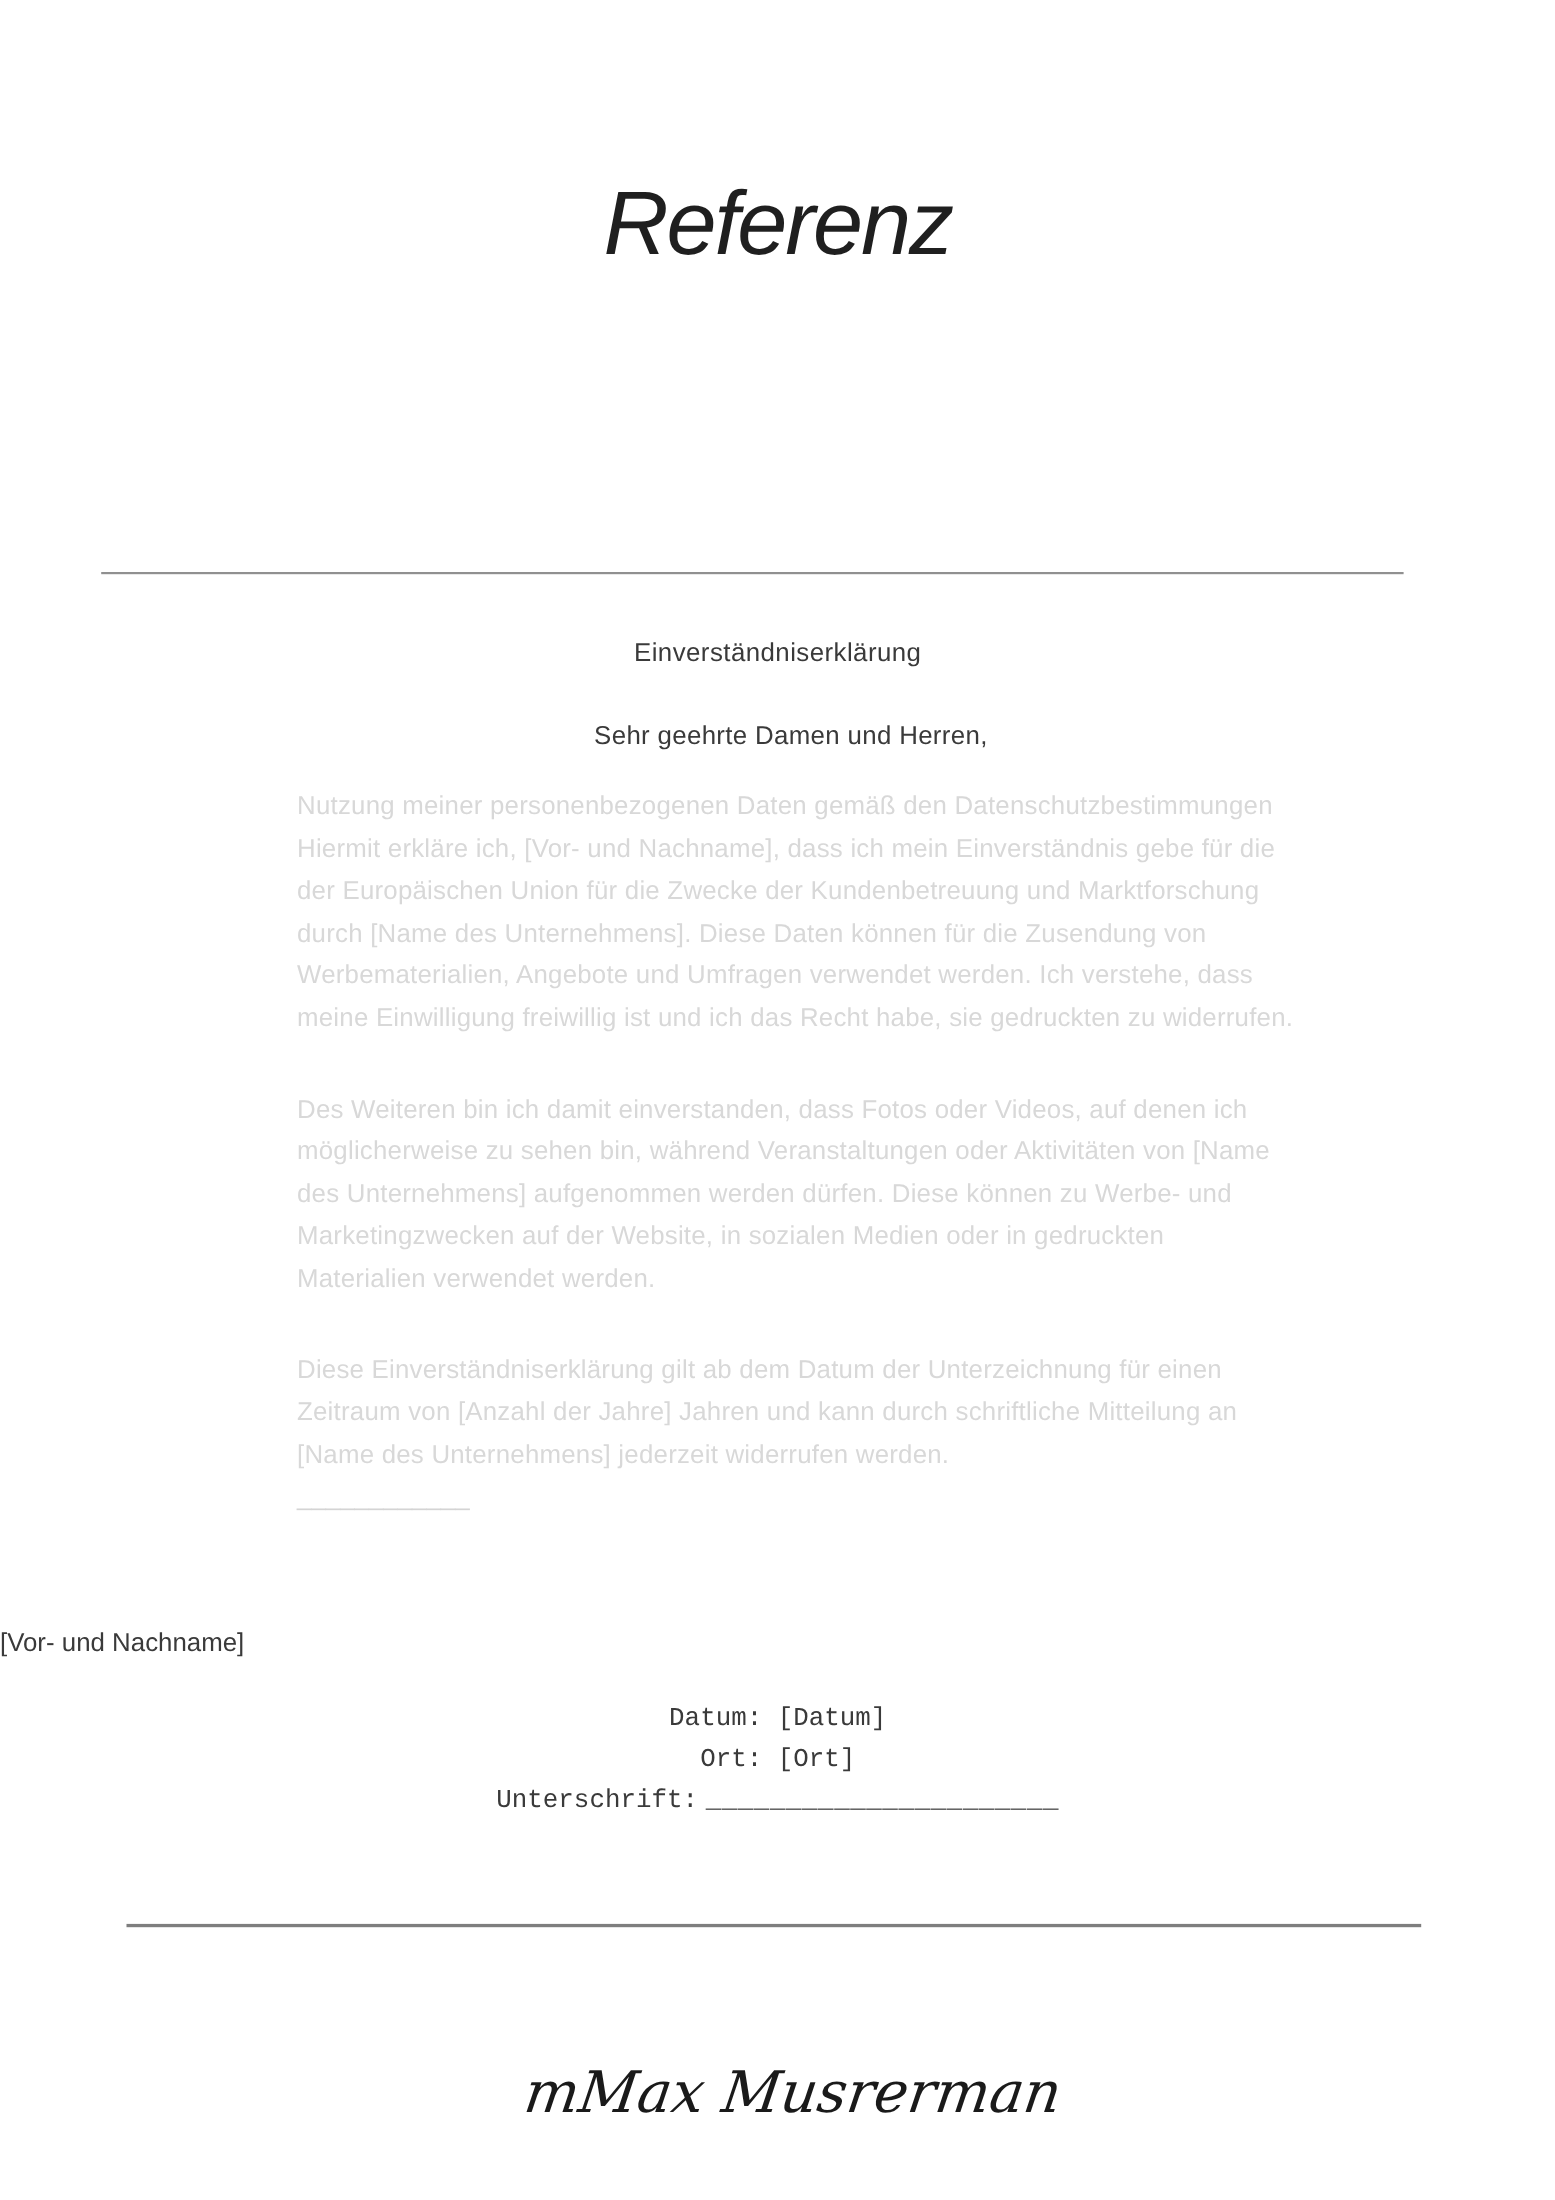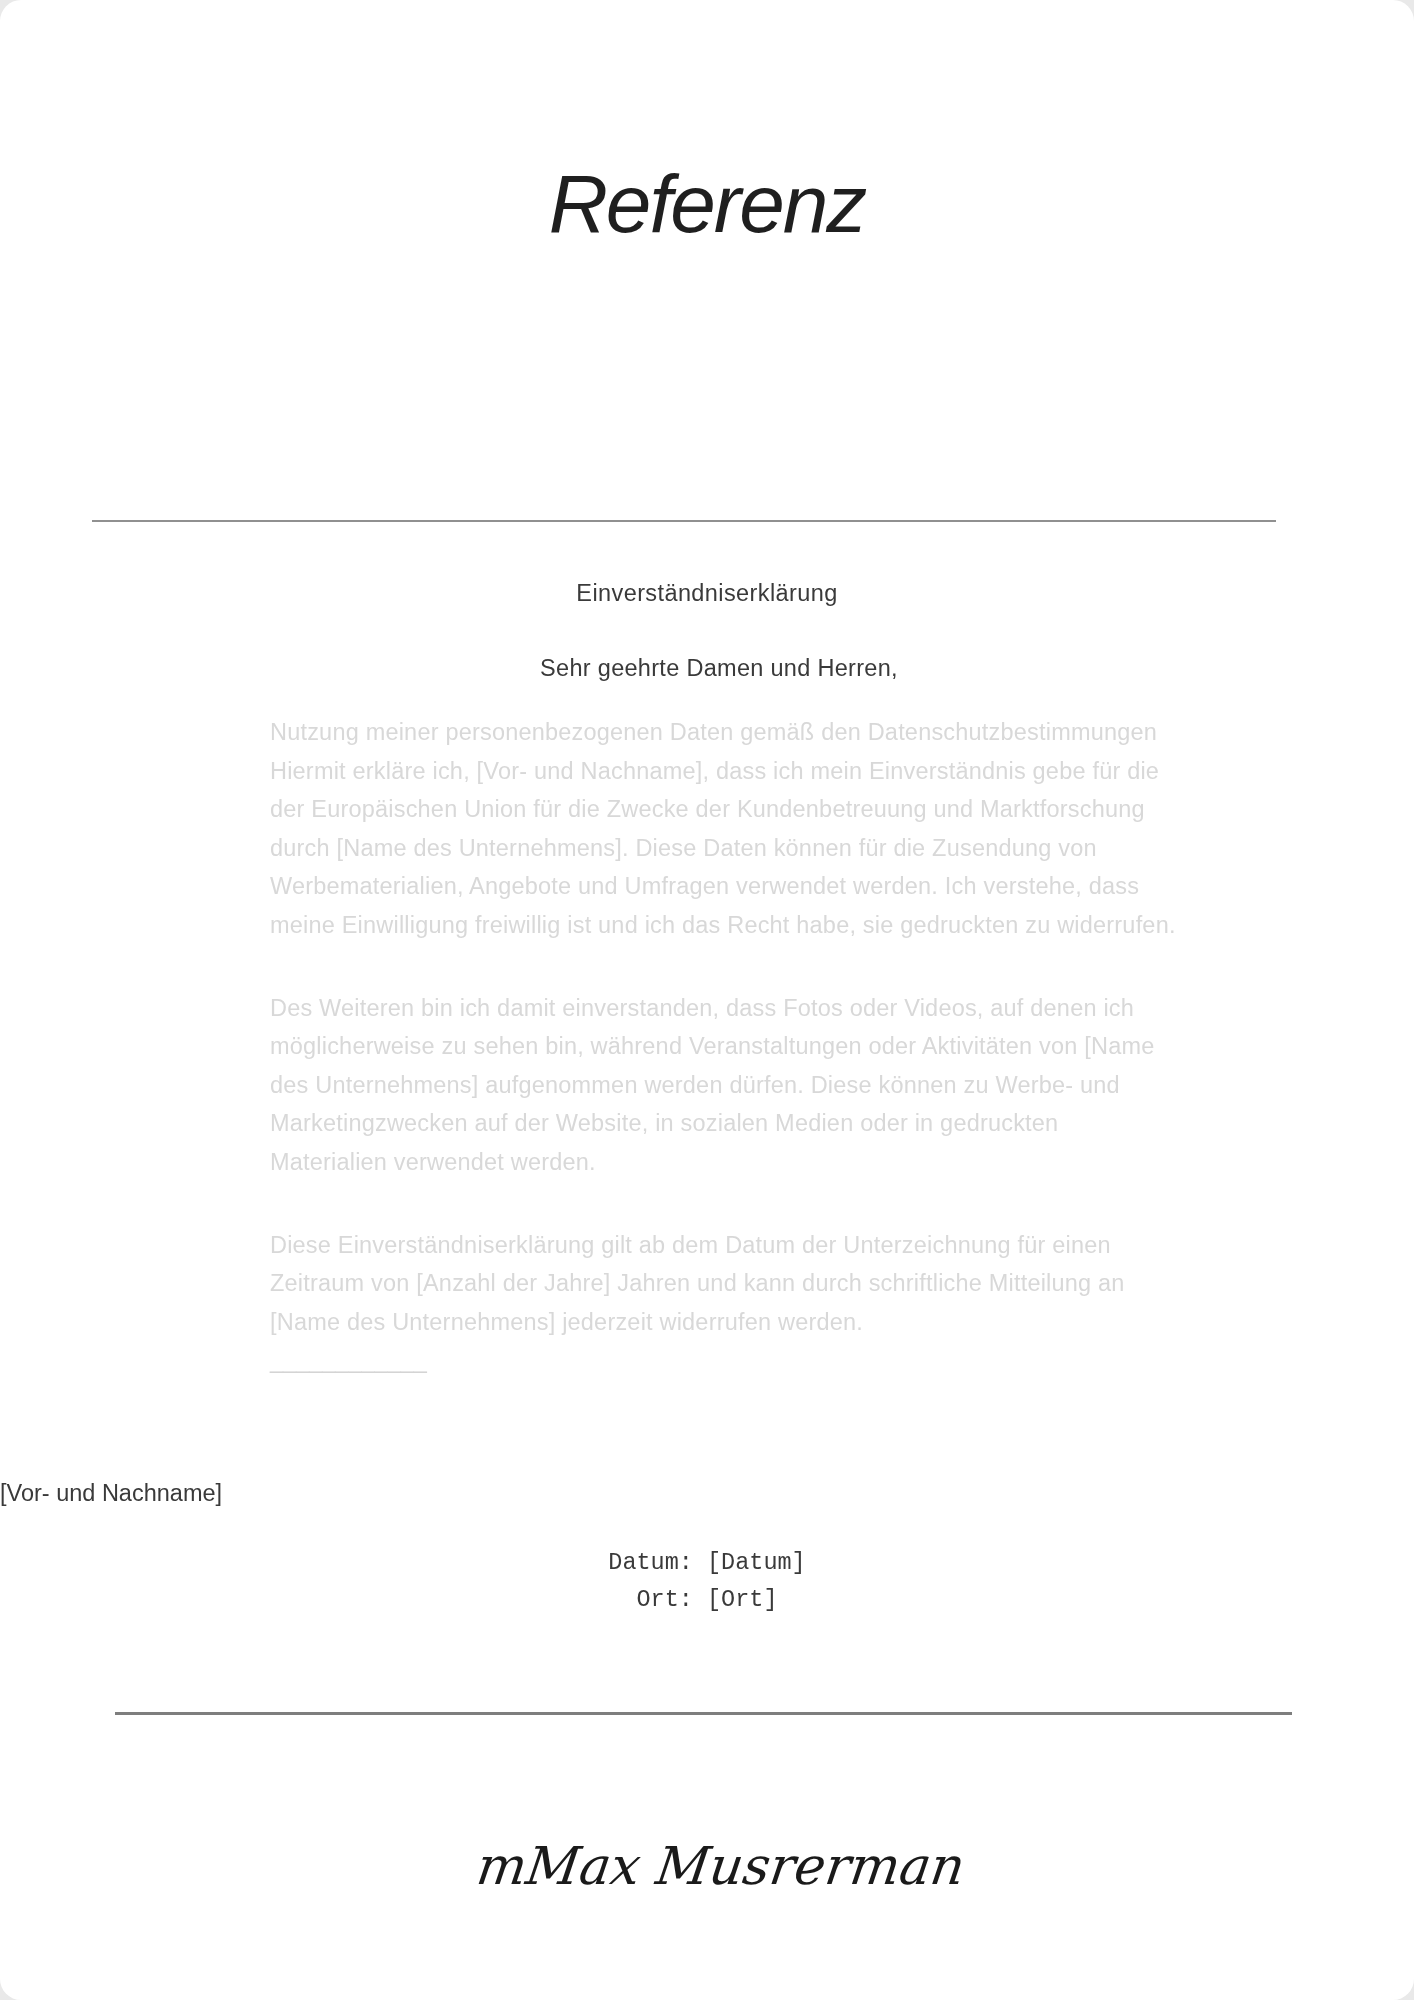--- a/index.html
+++ b/index.html
@@ -5,21 +5,20 @@
   html, body { margin:0; padding:0; background:#e9e9e9; }
   .page {
     position: relative;
     width: 1414px;
     height: 2000px;
     margin: 0 auto;
     background: #ffffff;
     font-family: "Liberation Sans", sans-serif;
     color: #3a3a3a;
     overflow: hidden;
-    border-radius: 21px;
   }
   .doc-title {
     margin: 150px 0 0 0;
     text-align: center;
     font-style: italic;
     font-weight: 400;
     font-size: 82px;
     line-height: 108px;
     letter-spacing: -2px;
     color: #1f1f1f;
@@ -133,20 +132,23 @@
       </div>
 
       <div class="fill-line">____________</div>
     </div>
 
     <div class="name-placeholder">[Vor- und Nachname]</div>
 
     <div class="meta-block">
       <div>Datum: [Datum]</div>
       <div>Ort: [Ort]</div>
+      <div>
+        <span>Unterschrift:</span><span class="sig-blank">______________________</span>
+      </div>
     </div>
 
   </div>
 
   <hr class="rule rule-bottom">
 
   <div class="handwritten">mMax Musrerman</div>
 
 </div>
 

